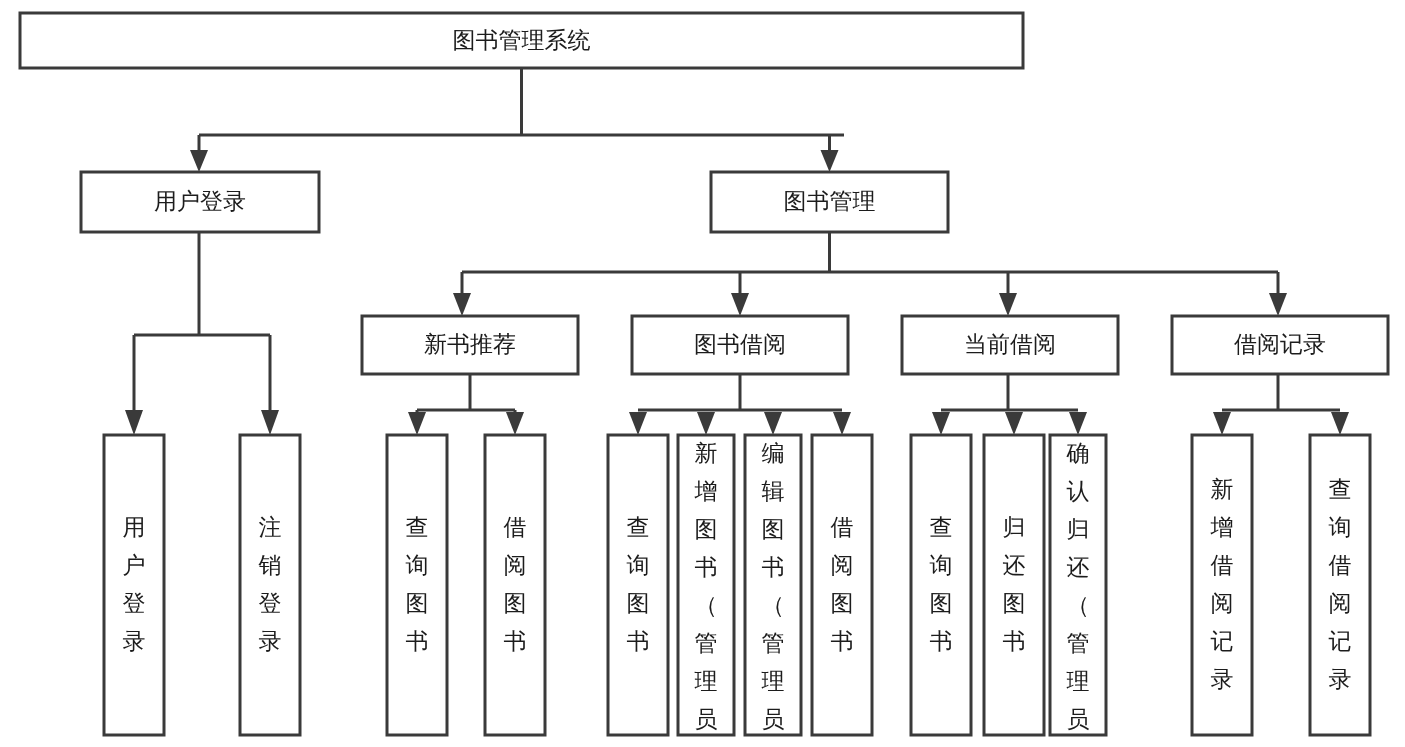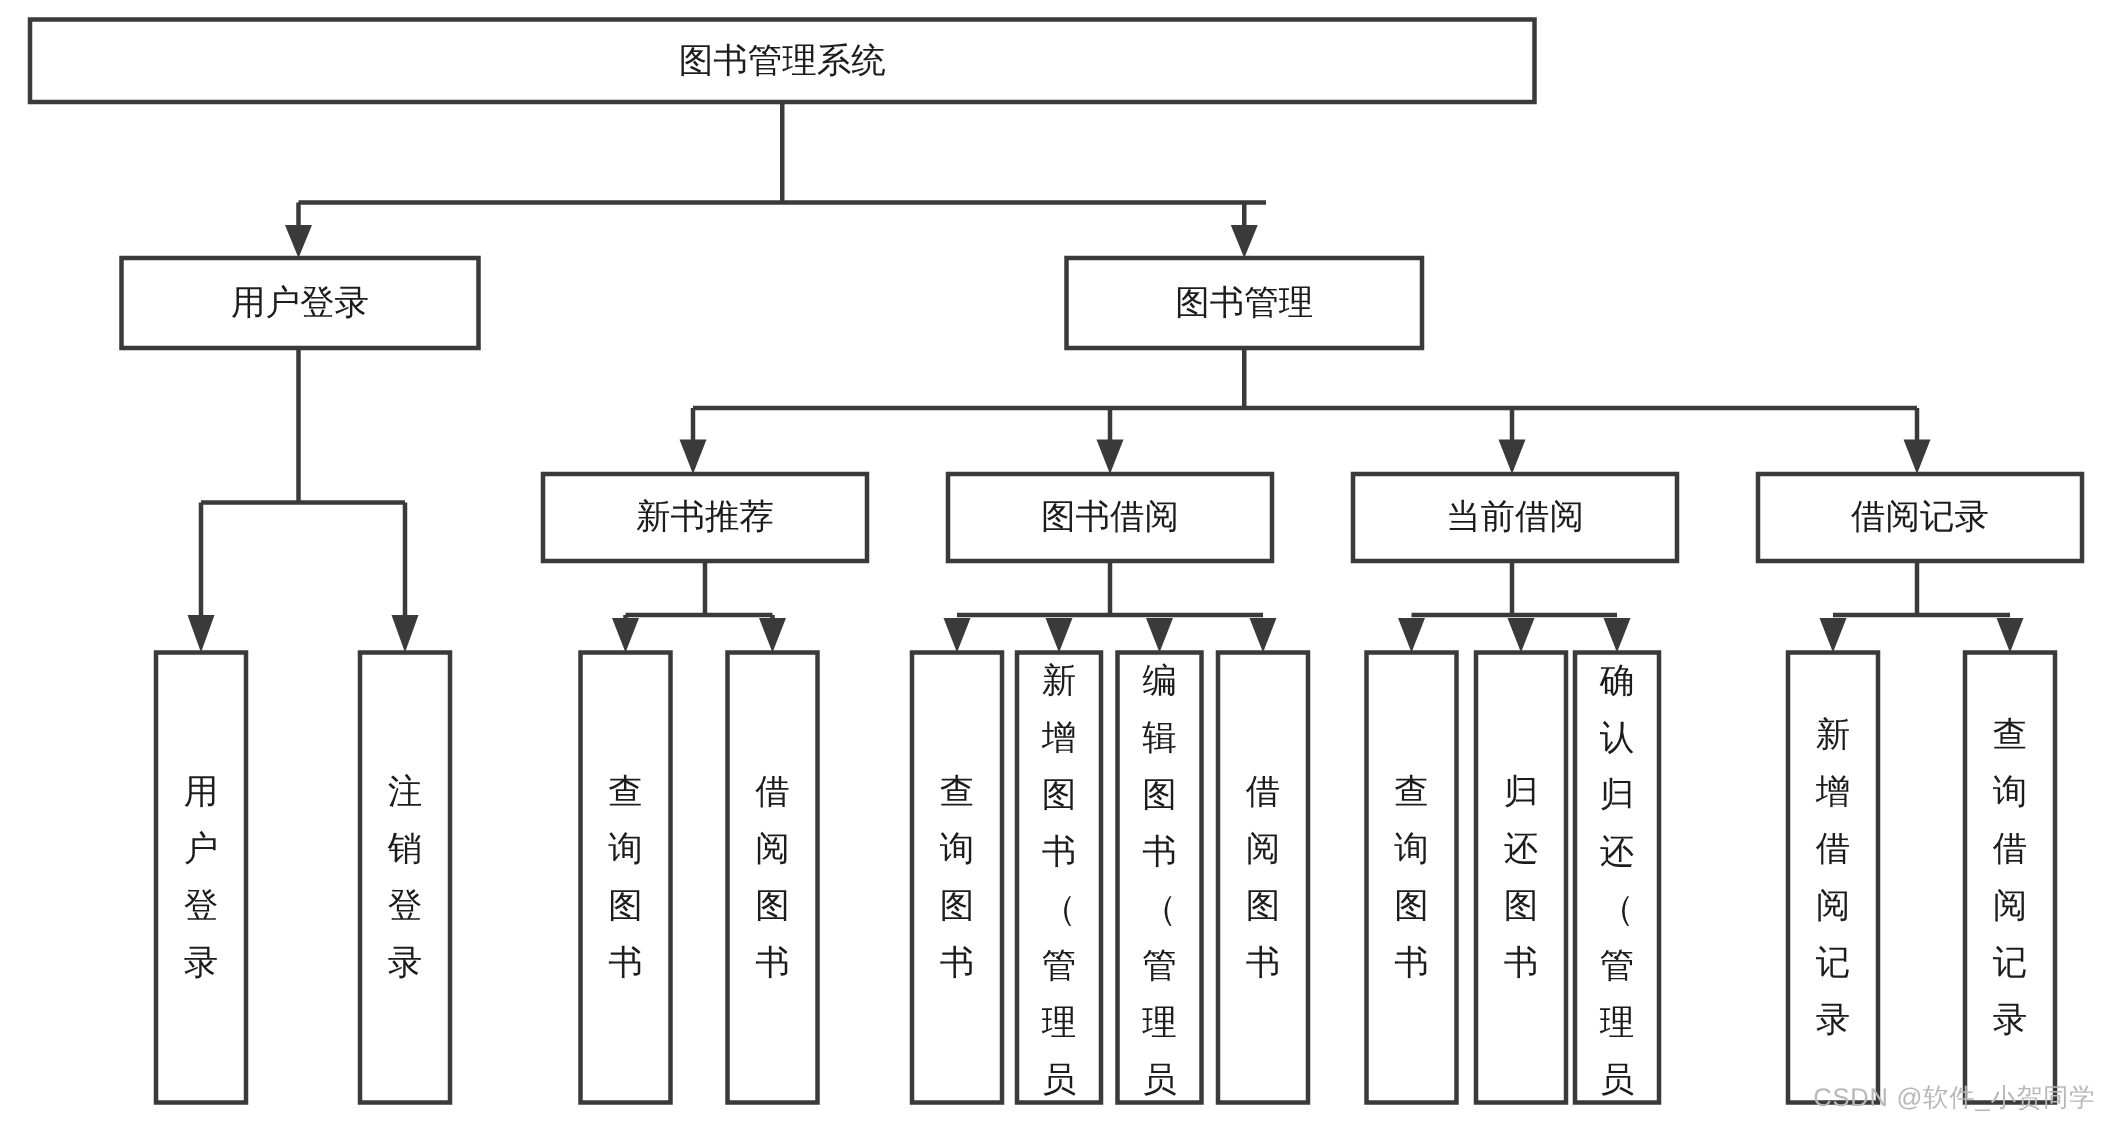--- a/index.html
+++ b/index.html
@@ -231,15 +231,14 @@
       <text class="node-label-v" x="1222" y="0"><tspan x="1222" y="497">新</tspan><tspan x="1222" y="535">增</tspan><tspan x="1222" y="573">借</tspan><tspan x="1222" y="611">阅</tspan><tspan x="1222" y="649">记</tspan><tspan x="1222" y="687">录</tspan></text>
     </g>
 
     <g>
       <rect class="node-box" x="1310" y="435" width="60" height="300"></rect>
       <text class="node-label-v" x="1340" y="0"><tspan x="1340" y="497">查</tspan><tspan x="1340" y="535">询</tspan><tspan x="1340" y="573">借</tspan><tspan x="1340" y="611">阅</tspan><tspan x="1340" y="649">记</tspan><tspan x="1340" y="687">录</tspan></text>
     </g>
 
   </svg>
 
-  <div class="watermark">CSDN @软件_小贺同学</div>
 
 </div>
 
 </body></html>

